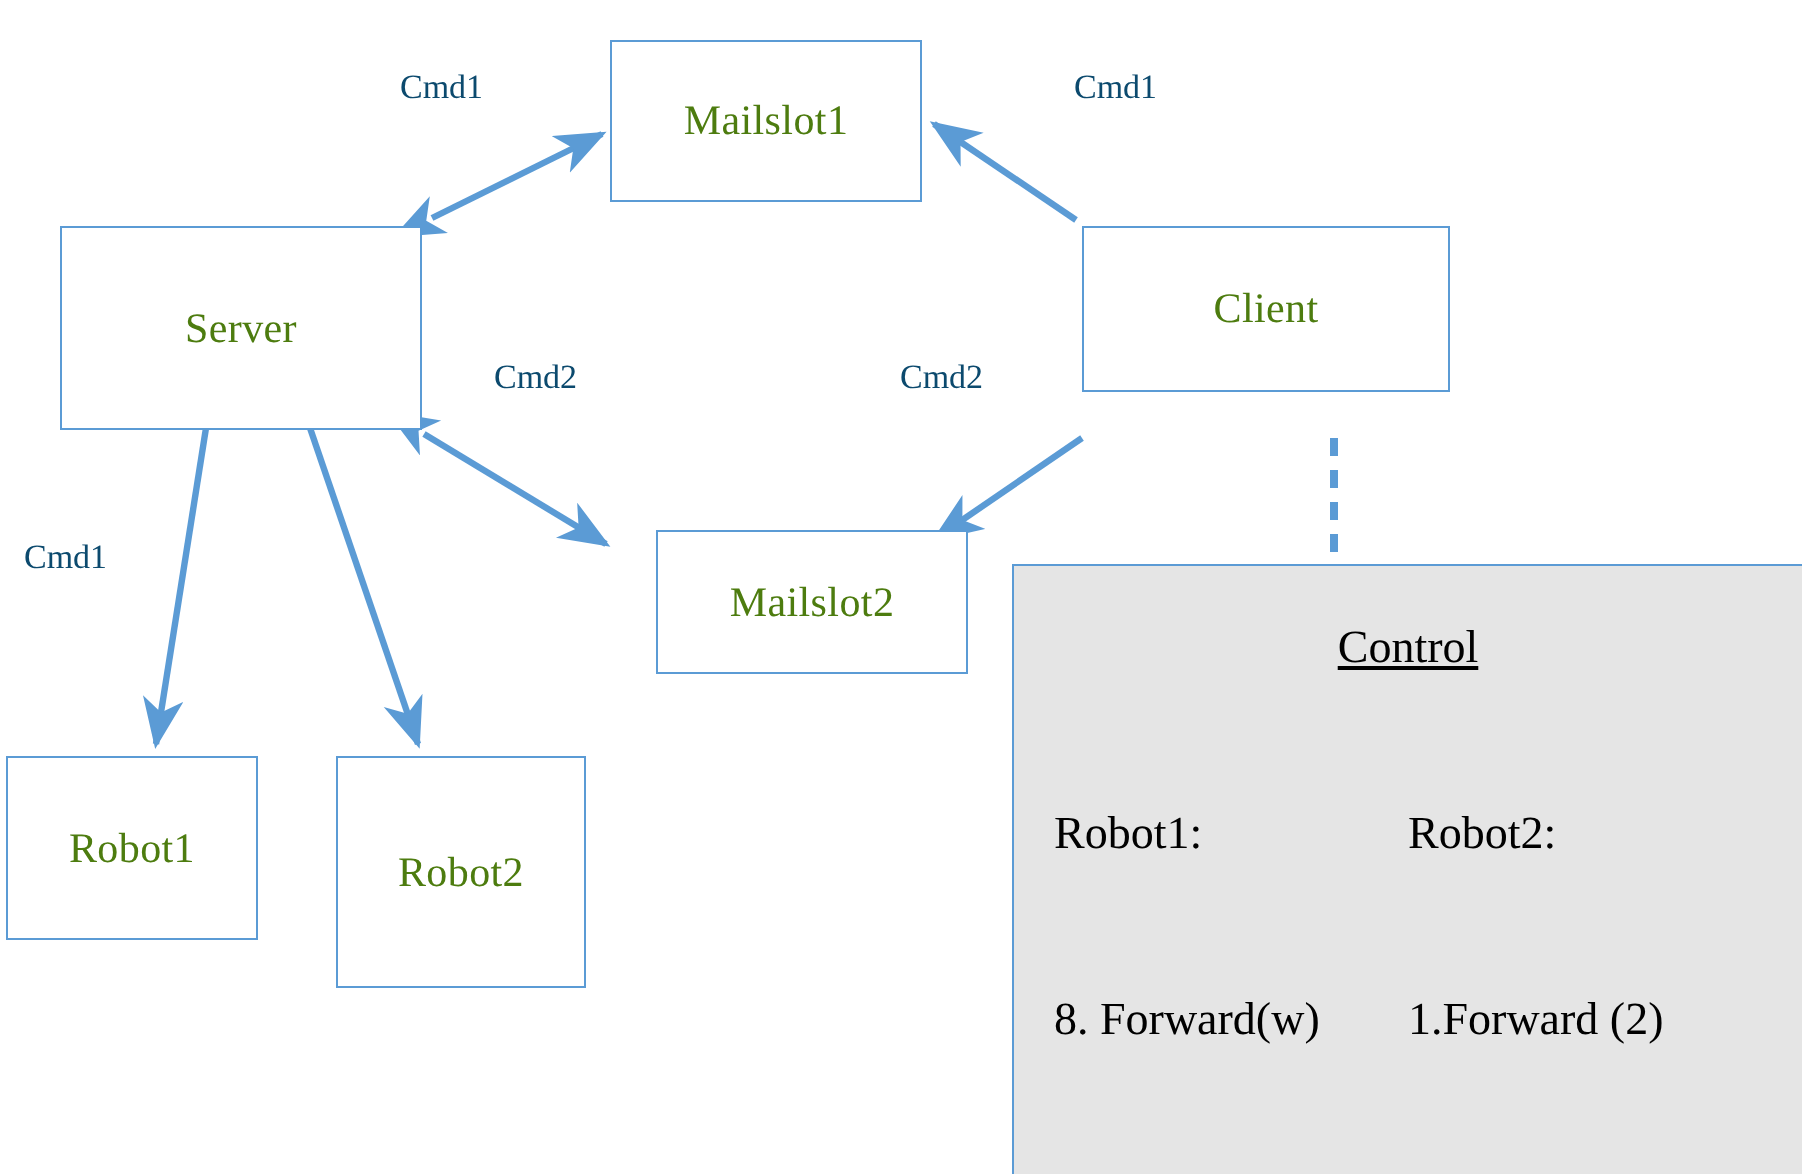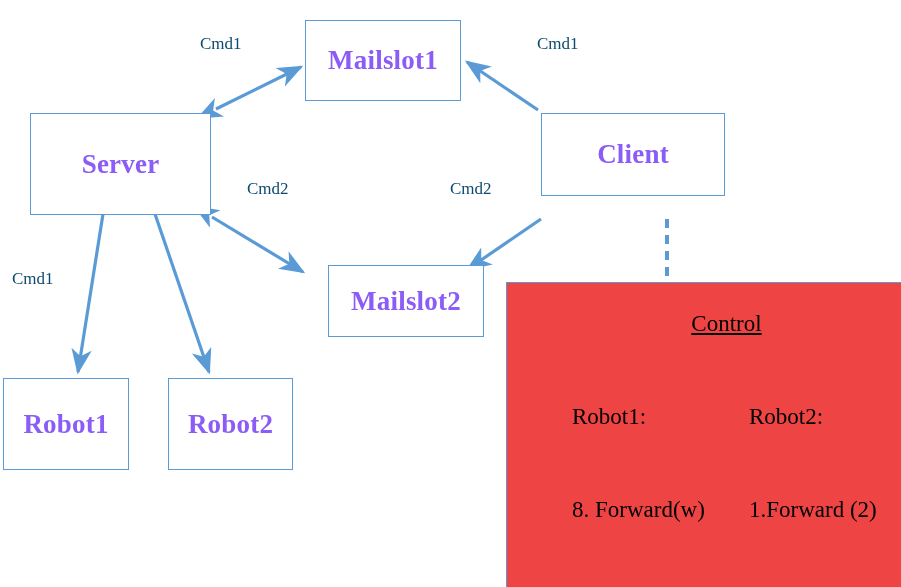--- a/index.html
+++ b/index.html
@@ -27,39 +27,38 @@
     position: absolute;
     box-sizing: border-box;
     border: 1px solid #5B9BD5;
     background: #ffffff;
     display: flex;
     align-items: center;
     justify-content: center;
   }
   .node-label {
     font-family: "Liberation Serif", "DejaVu Serif", serif;
-    font-weight: bold;
-    font-size: 27px;
-    color: #8b5cf6;
+    font-weight: normal;
+    font-size: 21px;
+    color: #4d7c0f;
     letter-spacing: 0.2px;
     white-space: nowrap;
   }
   .edge-label {
     position: absolute;
     font-family: "Liberation Serif", "DejaVu Serif", serif;
     font-size: 17px;
     color: #0c4a6e;
     white-space: nowrap;
   }
   #panel-control {
     position: absolute;
     box-sizing: border-box;
     border: 1px solid #5B9BD5;
-    background: #ef4444;
-    padding-left: 45px;
+    background: #e5e5e5;
   }
   .panel-title {
     text-align: center;
     font-family: "Liberation Serif", "DejaVu Serif", serif;
     font-size: 23px;
     color: #000000;
     text-decoration: underline;
     margin-top: 28px;
   }
   .panel-body {
@@ -123,21 +122,21 @@
   </div>
 
   <div class="node" id="node-mailslot2" style="left:305px; top:265px; width:156px; height:72px;margin-left:23px;">
     <span class="node-label">Mailslot2</span>
   </div>
 
   <div class="node" id="node-robot1" style="left:3px; top:378px; width:126px; height:92px;text-align:center;">
     <span class="node-label">Robot1</span>
   </div>
 
-  <div class="node" id="node-robot2" style="left:168px; top:378px; width:125px; height:92px;">
+  <div class="node" id="node-robot2" style="left:168px; top:378px; width:125px; height:116px;">
     <span class="node-label">Robot2</span>
   </div>
 
   <div class="edge-label" style="left:200px; top:34px;">Cmd1</div>
 
   <div class="edge-label" style="left:537px; top:34px;">Cmd1</div>
 
   <div class="edge-label" style="left:247px; top:179px;">Cmd2</div>
 
   <div class="edge-label" style="left:450px; top:179px;">Cmd2</div>

